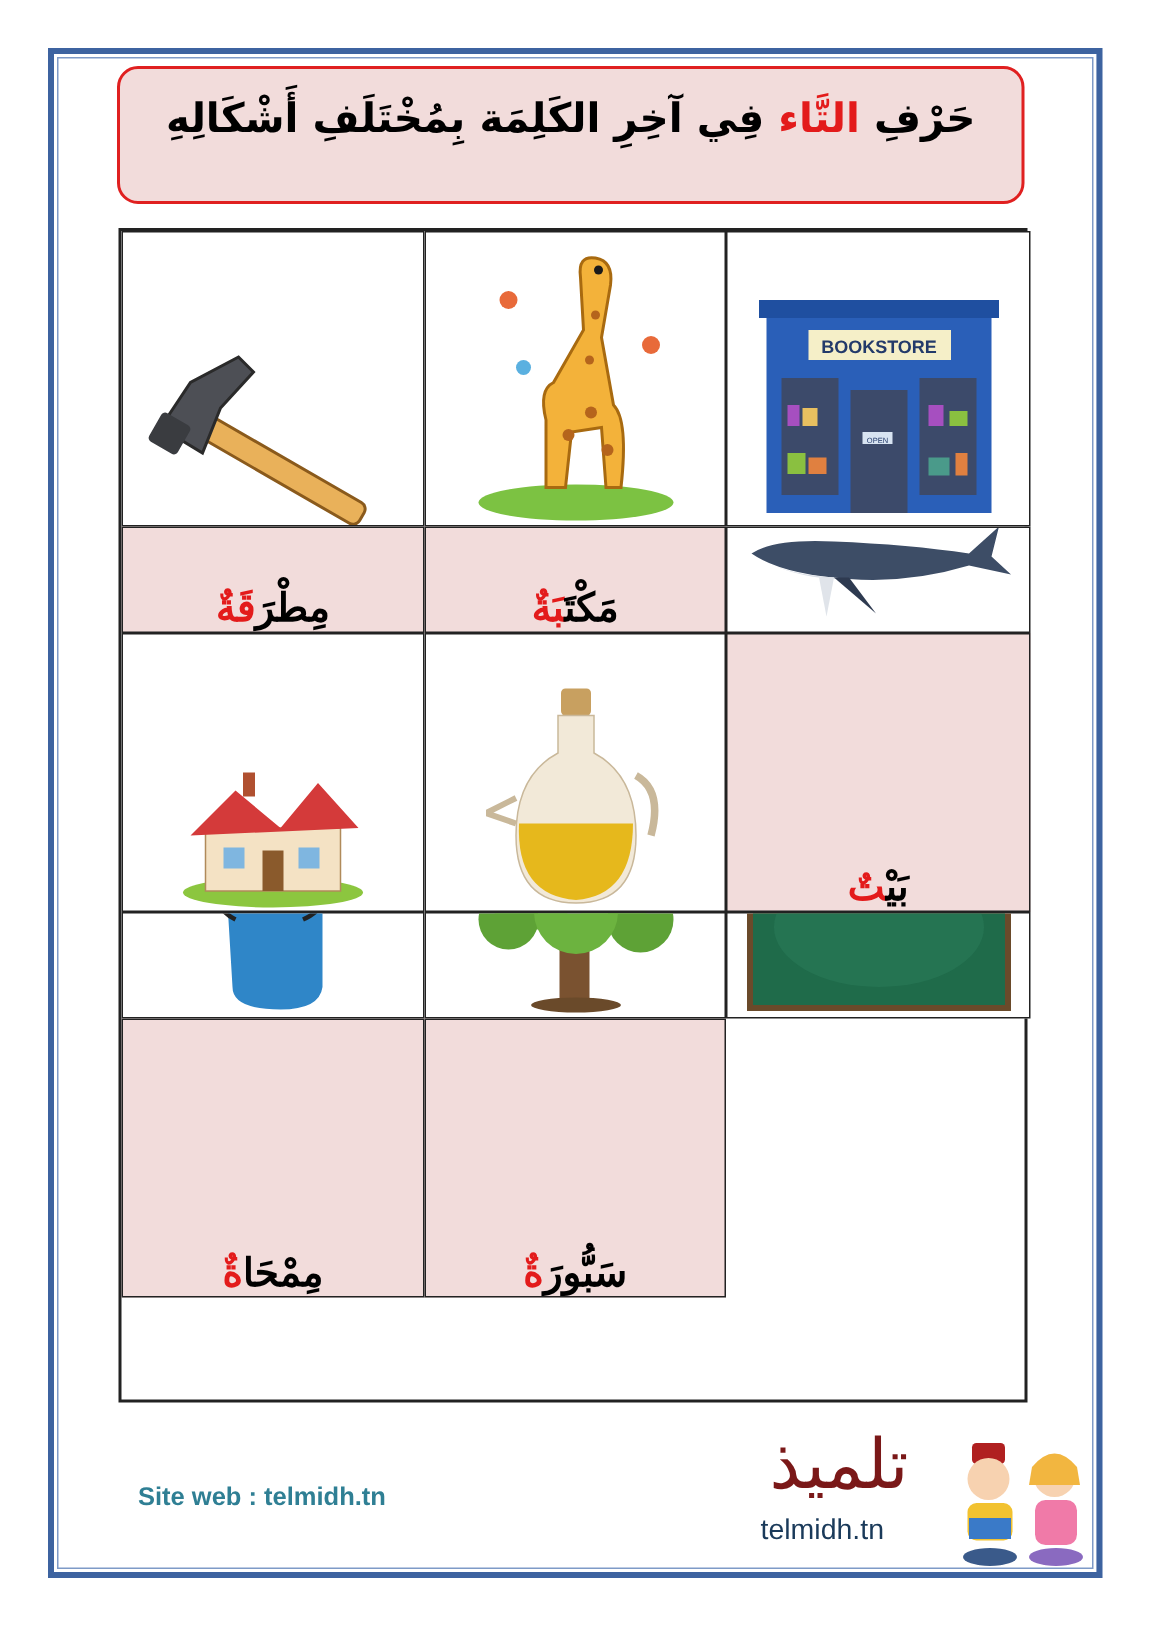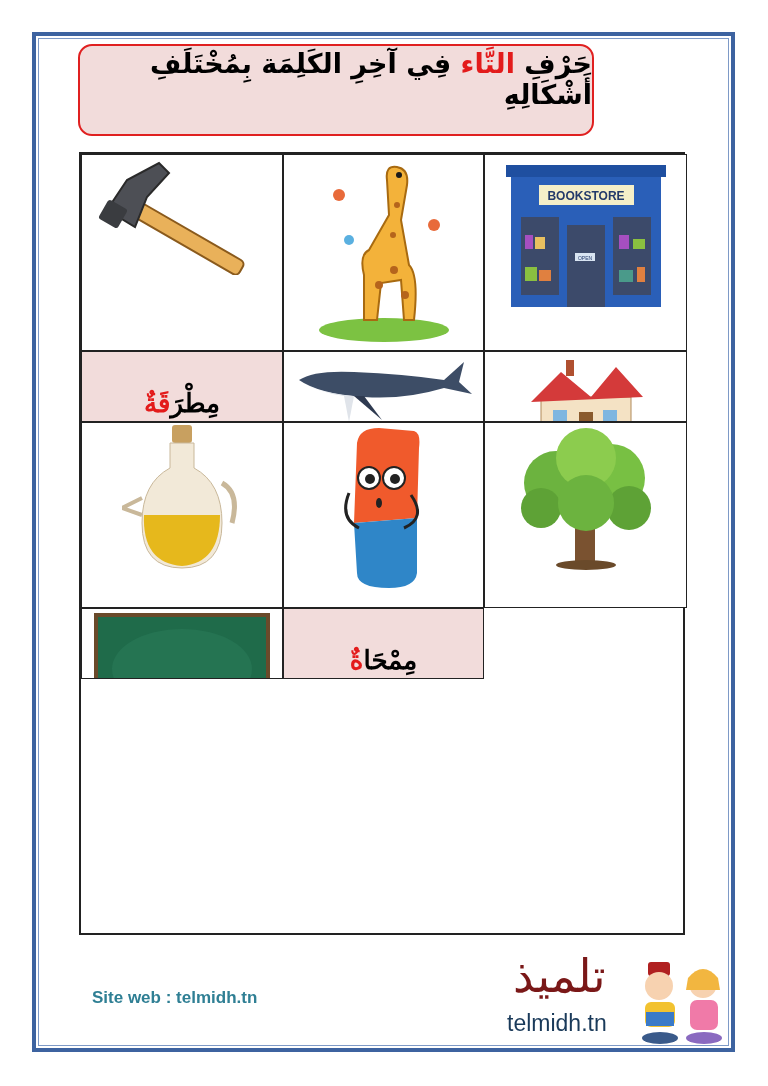--- a/index.html
+++ b/index.html
@@ -3,40 +3,40 @@
 <meta charset="utf-8">
 <style>
   html, body { margin:0; padding:0; background:#ffffff; }
   body { width:768px; height:1086px; position:relative; overflow:hidden; font-family:"DejaVu Sans", sans-serif; }
   .page-border {
     position:absolute; left:32px; top:32px; width:703px; height:1020px;
     border:4px solid #3d63a0; box-shadow: inset 0 0 0 2px #ffffff, inset 0 0 0 3px #7e9ac7;
     box-sizing:border-box;
   }
   .title-box {
-    position:absolute; left:78px; top:44px; width:516px; height:92px;
+    position:absolute; left:78px; top:44px; width:605px; height:92px;
     background:#f2dcdb; border:2.5px solid #e02020; border-radius:14px; box-sizing:border-box;
     display:flex; align-items:center; justify-content:center; direction:rtl;
   }
   .title-text { font-size:27px; font-weight:bold; color:#000; margin-top:-22px; font-family:"DejaVu Sans", sans-serif; }
   .title-text .red { color:#e31b1b; }
   .grid {
     position:absolute; left:79px; top:152px; width:606px; height:783px;
     display:grid; grid-template-columns: 202px 201px 203px;
     grid-template-rows: 197px 71px 186px 71px 186px 72px;
     border:2px solid #222; box-sizing:border-box; direction:ltr;
   }
-  .cell { border:1px solid #222; box-sizing:border-box; display:flex; align-items:flex-start; justify-content:center; background:#fff; position:relative; overflow:hidden; }
+  .cell { border:1px solid #222; box-sizing:border-box; display:flex; align-items:flex-end; justify-content:center; background:#fff; position:relative; overflow:hidden; }
   .label-cell { background:#f2dcdb; }
   .word { font-size:26px; font-weight:bold; color:#000; direction:rtl; font-family:Liberation Sans, sans-serif;margin-top:36px; }
   .word .red { color:#e31b1b; }
   .footer-site { position:absolute; left:92px; top:988px; font-size:17px; font-weight:bold; color:#2f7f94; font-family:"Liberation Sans", sans-serif; }
   .logo { position:absolute; left:505px; top:955px; width:225px; height:90px; }
   .logo-ar { position:absolute; left:8px; top:-6px; font-size:46px; color:#7a1818; font-family:"DejaVu Serif", serif; direction:rtl; }
-  .logo-en { position:absolute; left:2px; top:55px; font-size:23px; color:#1a3a5a; font-family:"Liberation Sans", sans-serif; }
+  .logo-en { position:absolute; left:2px; top:55px; font-size:19px; color:#1a3a5a; font-family:"Liberation Sans", sans-serif; }
 </style>
 </head>
 <body>
 
 <div class="page-border"></div>
 
 <div class="title-box">
   <div class="title-text">
     <span>حَرْفِ </span><span class="red">التَّاء</span><span> فِي آخِرِ الكَلِمَة بِمُخْتَلَفِ أَشْكَالِهِ</span>
   </div>
@@ -84,20 +84,23 @@
       <rect x="118" y="80" width="10" height="14" fill="#a64fc0"></rect>
         <rect x="132" y="84" width="12" height="10" fill="#8ac040"></rect>
       <rect x="118" y="115" width="14" height="12" fill="#4a9a8a"></rect>
         <rect x="136" y="112" width="8" height="15" fill="#e08040"></rect>
     </svg>
   </div>
 
   <div class="cell label-cell">
     <span class="word"><span>مِطْرَ</span><span class="red">قَةٌ</span></span>
   </div>
+  <div class="cell label-cell">
+    <span class="word"><span>مَكْتَ</span><span class="red">بَةٌ</span></span>
+  </div>
 
   <div class="cell">
     <svg width="180" height="80" viewBox="0 0 180 80">
       <path d="M5 28 Q20 18 60 20 Q110 22 150 28 L170 10 L165 30 L178 42 L150 36 Q110 48 70 45 Q25 42 5 28 Z" fill="#3d4d66"></path>
       <path d="M10 32 Q30 42 60 44 L70 45 Q40 46 10 32 Z" fill="#d8dde5"></path>
       <path d="M50 44 L55 70 L60 44 Z" fill="#e0e4ea"></path>
       <path d="M60 44 L88 68 L70 44 Z" fill="#2e3a50"></path>
     </svg>
   </div>
   <div class="cell">
@@ -114,20 +117,23 @@
   <div class="cell">
     <svg width="120" height="150" viewBox="0 0 120 150">
       <rect x="50" y="2" width="20" height="18" rx="3" fill="#c8a060"></rect>
       <path d="M48 20 L72 20 L72 45 Q100 60 100 100 Q100 145 60 145 Q20 145 20 100 Q20 60 48 45 Z" fill="#f2e9d8" stroke="#c9b89a"></path>
       <path d="M22 92 Q20 140 60 143 Q98 140 98 92 Z" fill="#e6b81c"></path>
       <path d="M20 75 L0 85 L20 92" fill="none" stroke="#c9b89a" stroke-width="4"></path>
       <path d="M100 60 Q118 70 110 100" fill="none" stroke="#c9b89a" stroke-width="5"></path>
     </svg>
   </div>
 
+  <div class="cell label-cell">
+    <span class="word"><span>بَيْ</span><span class="red">تٌ</span></span>
+  </div>
 
   <div class="cell">
     <svg width="90" height="170" viewBox="0 0 90 170">
       <path d="M18 20 Q20 5 40 5 L75 8 Q82 10 80 25 L78 95 L15 100 Z" fill="#f05a2c"></path>
       <path d="M15 100 L78 95 L78 150 Q76 165 50 165 Q18 165 18 150 Z" fill="#2f86c8"></path>
       <circle cx="30" cy="55" r="11" fill="#fff" stroke="#222" stroke-width="2"></circle>
         <circle cx="55" cy="55" r="11" fill="#fff" stroke="#222" stroke-width="2"></circle>
       <circle cx="31" cy="56" r="5" fill="#222"></circle>
         <circle cx="56" cy="56" r="5" fill="#222"></circle>
       <ellipse cx="40" cy="80" rx="3" ry="5" fill="#222"></ellipse>
@@ -151,20 +157,23 @@
     <svg width="180" height="120" viewBox="0 0 180 120">
       <rect x="2" y="4" width="176" height="112" fill="#6a4a2a"></rect>
       <rect x="6" y="8" width="168" height="104" fill="#1f6b4a"></rect>
       <ellipse cx="90" cy="60" rx="70" ry="40" fill="#2a7a58" opacity="0.6"></ellipse>
     </svg>
   </div>
 
   <div class="cell label-cell">
     <span class="word"><span>مِمْحَا</span><span class="red">ةٌ</span></span>
   </div>
+  <div class="cell label-cell">
+    <span class="word"><span>سَبُّورَ</span><span class="red">ةٌ</span></span>
+  </div>
 </div>
 
 <div class="footer-site">Site web : telmidh.tn</div>
 
 <div class="logo">
   <span class="logo-ar">تلميذ</span>
   <span class="logo-en">telmidh.tn</span>
   <svg style="position:absolute;left:135px;top:5px;" width="90" height="85" viewBox="0 0 90 85">
     <rect x="8" y="2" width="22" height="14" rx="3" fill="#b02020"></rect>
     <circle cx="19" cy="26" r="14" fill="#f7d2b0"></circle>

